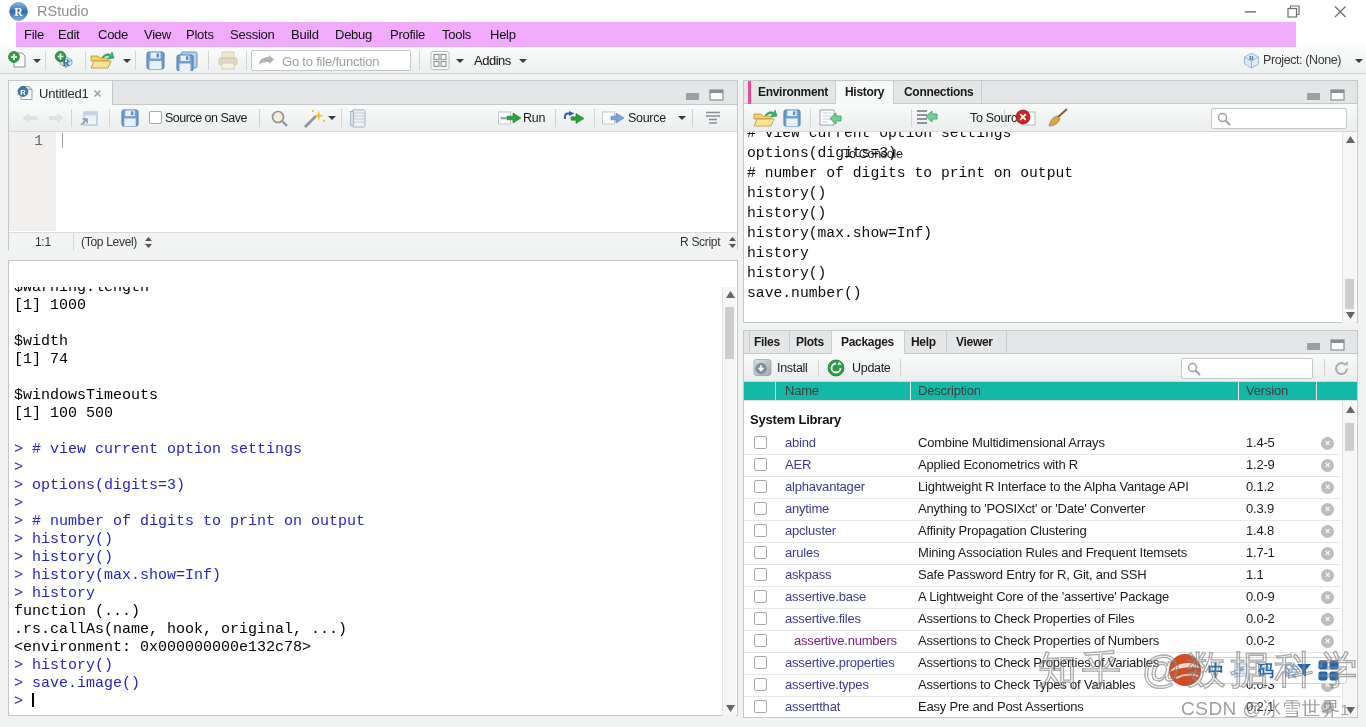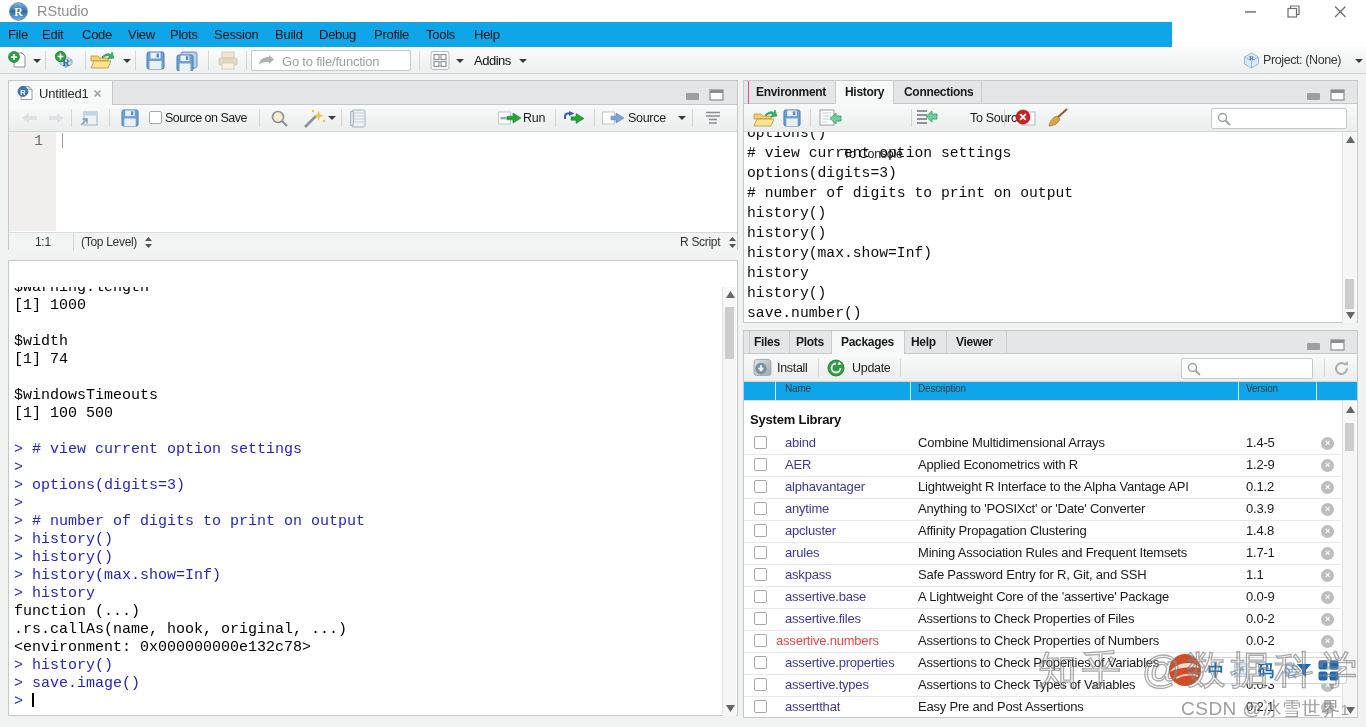--- a/index.html
+++ b/index.html
@@ -38,21 +38,21 @@
   </svg>
   <span class="abs" style="left:37px;top:3px;font-size:14.5px;color:#8f8f8f;">RStudio</span>
   <svg class="abs" style="left:1240px;top:2px;" width="120" height="18" viewBox="0 0 120 18">
     <rect x="5" y="9.2" width="11" height="1.4" fill="#6e6e6e"></rect>
     <rect x="48" y="6.5" width="8.5" height="8.5" fill="none" stroke="#6e6e6e" stroke-width="1.2"></rect>
     <path d="M50.5 6.5 L50.5 4 L59 4 L59 12.5 L56.5 12.5" fill="none" stroke="#6e6e6e" stroke-width="1.2"></path>
     <path d="M95 4.5 L105.5 15 M105.5 4.5 L95 15" stroke="#6e6e6e" stroke-width="1.3"></path>
   </svg>
 </div>
 
-<div class="abs" style="left:0;top:22px;width:1172px;height:25px;background:#0ea5e9;font-size:13px;letter-spacing:-0.25px;color:#121212;">
+<div class="abs" style="left:16px;top:22px;width:1280px;height:25px;background:#f0abfc;font-size:13px;letter-spacing:-0.25px;color:#121212;">
   <span class="abs" style="left:8px;top:5px;">File</span>
   <span class="abs" style="left:42px;top:5px;">Edit</span>
   <span class="abs" style="left:82px;top:5px;">Code</span>
   <span class="abs" style="left:128px;top:5px;">View</span>
   <span class="abs" style="left:170px;top:5px;">Plots</span>
   <span class="abs" style="left:214px;top:5px;">Session</span>
   <span class="abs" style="left:275px;top:5px;">Build</span>
   <span class="abs" style="left:319px;top:5px;">Debug</span>
   <span class="abs" style="left:374px;top:5px;">Profile</span>
   <span class="abs" style="left:426px;top:5px;">Tools</span>
@@ -286,21 +286,21 @@
       </svg>
     <div class="sthumb" style="top:20px;height:52px;"></div>
     <svg class="abs" style="left:3px;bottom:4px;" width="9" height="7" viewBox="0 0 9 7">
         <path d="M4.5 7 L9 0 H0 Z" fill="#666"></path>
       </svg>
   </div>
 </div>
 
 <div class="pane" style="left:743px;top:80px;width:615px;height:243px;">
   <div class="tabbar" style="height:23px;font-size:12px;letter-spacing:-0.3px;font-weight:bold;color:#1a1a1a;">
-    <div class="abs" style="left:4px;top:0;width:88px;height:23px;border-left:1px solid #ec4899;border-right:1px solid #c9cccd;">
+    <div class="abs" style="left:4px;top:0;width:88px;height:23px;border-left:3px solid #ec4899;border-right:1px solid #c9cccd;">
         <span class="abs" style="left:7px;top:4px;">Environment</span>
       </div>
     <div class="abs" style="left:92px;top:0;width:58px;height:23px;background:#f7f8f8;border-right:1px solid #c9cccd;">
         <span class="abs" style="left:9px;top:4px;">History</span>
       </div>
     <div class="abs" style="left:150px;top:0;width:88px;height:23px;border-right:1px solid #c9cccd;">
         <span class="abs" style="left:10px;top:4px;">Connections</span>
       </div>
     <svg class="abs" style="left:562px;top:8px;" width="46" height="12" viewBox="0 0 46 12">
       <rect x="1" y="4" width="13" height="7" rx="1" fill="#9aa0a3"></rect>
@@ -345,21 +345,20 @@
     </svg>
     <div class="abs" style="left:467px;top:4px;width:136px;height:21px;background:#fff;border:1px solid #c4c8c9;border-radius:2px;">
       <svg class="abs" style="left:5px;top:3px;" width="14" height="14" viewBox="0 0 14 14">
         <circle cx="5.5" cy="5.5" r="4" fill="none" stroke="#9aa0a3" stroke-width="1.5"></circle>
         <path d="M8.5 8.5 L13 13" stroke="#9aa0a3" stroke-width="1.8"></path>
       </svg>
     </div>
   </div>
   <div class="abs mono" style="left:0;top:51px;width:599px;height:191px;overflow:hidden;font-size:14.7px;color:#0c0c0c;">
     <div class="abs" style="left:3px;top:-9px;">
-      <div class="line20">options()</div>
       <div class="line20"># view current option settings</div>
       <div class="line20">options(digits=3)</div>
       <div class="line20"># number of digits to print on output</div>
       <div class="line20">history()</div>
       <div class="line20">history()</div>
       <div class="line20">history(max.show=Inf)</div>
       <div class="line20">history</div>
       <div class="line20">history()</div>
       <div class="line20">save.number()</div>
     </div>
@@ -425,21 +424,21 @@
         <path d="M8.5 8.5 L13 13" stroke="#9aa0a3" stroke-width="1.8"></path>
       </svg>
     </div>
     <div class="vsep" style="left:580px;top:5px;height:18px;"></div>
     <svg class="abs" style="left:588px;top:5px;" width="19" height="19" viewBox="0 0 19 19">
       <path d="M15 9.5 a5.5 5.5 0 1 1 -2 -4.2" fill="none" stroke="#a9adb0" stroke-width="2"></path>
       <path d="M15.5 2 l0.5 4.5 -4.5 -0.5 z" fill="#a9adb0"></path>
     </svg>
   </div>
 
-  <div class="abs" style="left:0;top:51px;width:613px;height:19px;background:#0ea5e9;border-bottom:1px solid #dcdedf;font-size:10px;letter-spacing:-0.2px;color:#3c3c3c;">
+  <div class="abs" style="left:0;top:51px;width:613px;height:19px;background:#14b8a6;border-bottom:1px solid #dcdedf;font-size:13px;letter-spacing:-0.2px;color:#3c3c3c;">
     <div class="vsep" style="left:31px;top:0;height:19px;background:#e3e5e6;"></div>
     <span class="abs" style="left:41px;top:1px;">Name</span>
     <div class="vsep" style="left:166px;top:0;height:19px;background:#e3e5e6;"></div>
     <span class="abs" style="left:174px;top:1px;">Description</span>
     <div class="vsep" style="left:494px;top:0;height:19px;background:#e3e5e6;"></div>
     <span class="abs" style="left:502px;top:1px;">Version</span>
     <div class="vsep" style="left:572px;top:0;height:19px;background:#e3e5e6;"></div>
   </div>
 
   <div class="abs" style="left:0;top:70px;width:613px;height:316px;overflow:hidden;font-size:13px;letter-spacing:-0.2px;">
@@ -493,21 +492,21 @@
       <span class="abs" style="left:502px;top:188px;color:#1a1a1a;">0.0-9</span>
       <div class="xcirc" style="left:577px;top:190px;">×</div>
       <div class="rowline" style="top:229px;"></div>
       <div class="chk" style="left:10px;top:211px;"></div>
       <span class="abs" style="left:41px;top:210px;color:#3e3a93;">assertive.files</span>
       <span class="abs" style="left:174px;top:210px;color:#1a1a1a;">Assertions to Check Properties of Files</span>
       <span class="abs" style="left:502px;top:210px;color:#1a1a1a;">0.0-2</span>
       <div class="xcirc" style="left:577px;top:212px;">×</div>
       <div class="rowline" style="top:251px;"></div>
       <div class="chk" style="left:10px;top:233px;"></div>
-      <span class="abs" style="left:32px;top:232px;color:#ef4444;">assertive.numbers</span>
+      <span class="abs" style="left:50px;top:232px;color:#701a75;">assertive.numbers</span>
       <span class="abs" style="left:174px;top:232px;color:#1a1a1a;">Assertions to Check Properties of Numbers</span>
       <span class="abs" style="left:502px;top:232px;color:#1a1a1a;">0.0-2</span>
       <div class="xcirc" style="left:577px;top:234px;">×</div>
       <div class="rowline" style="top:273px;"></div>
       <div class="chk" style="left:10px;top:255px;"></div>
       <span class="abs" style="left:41px;top:254px;color:#3e3a93;">assertive.properties</span>
       <span class="abs" style="left:174px;top:254px;color:#1a1a1a;">Assertions to Check Properties of Variables</span>
       <span class="abs" style="left:502px;top:254px;color:#1a1a1a;">0.0-4</span>
       <div class="xcirc" style="left:577px;top:256px;">×</div>
       <div class="rowline" style="top:295px;"></div>

